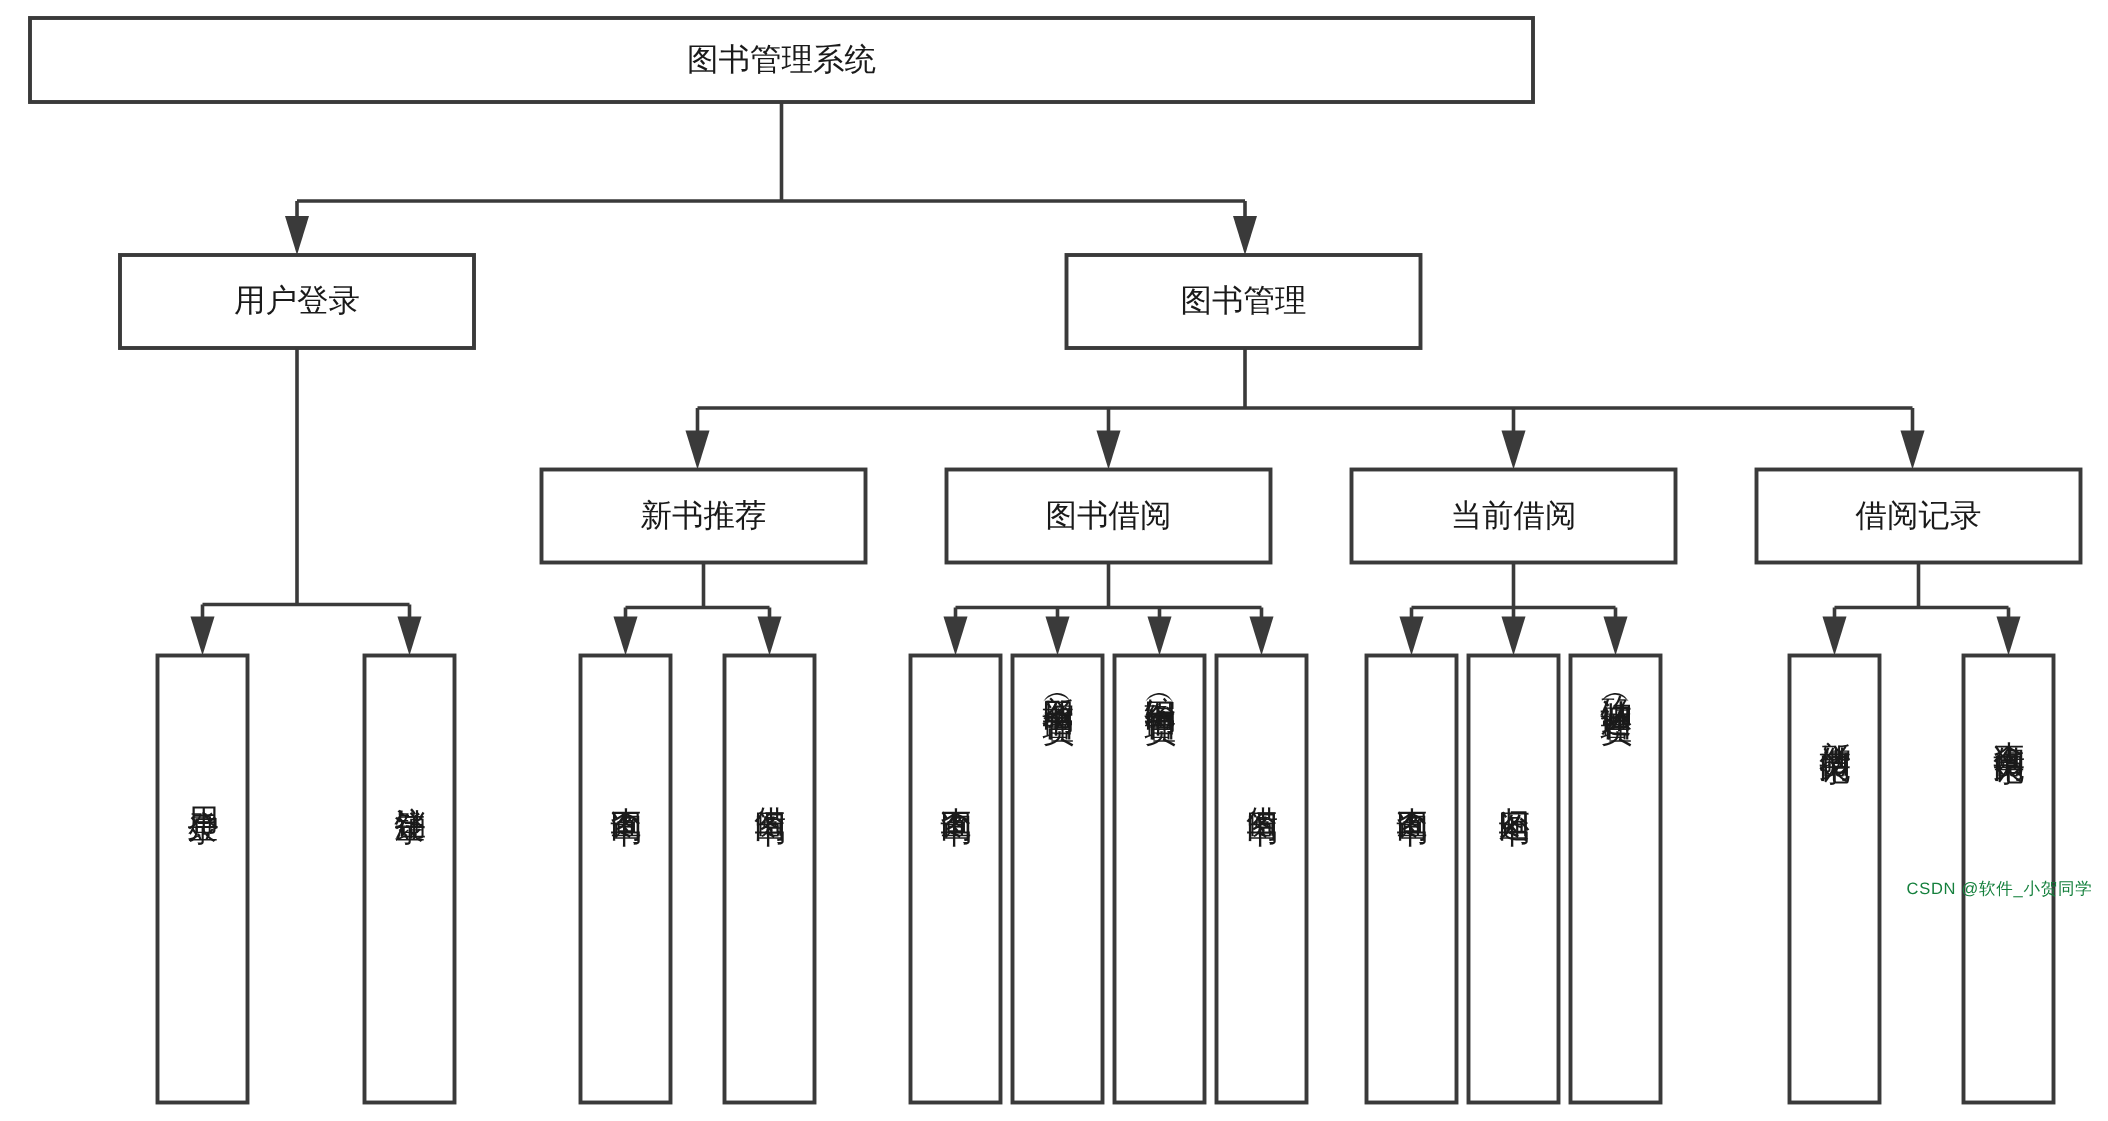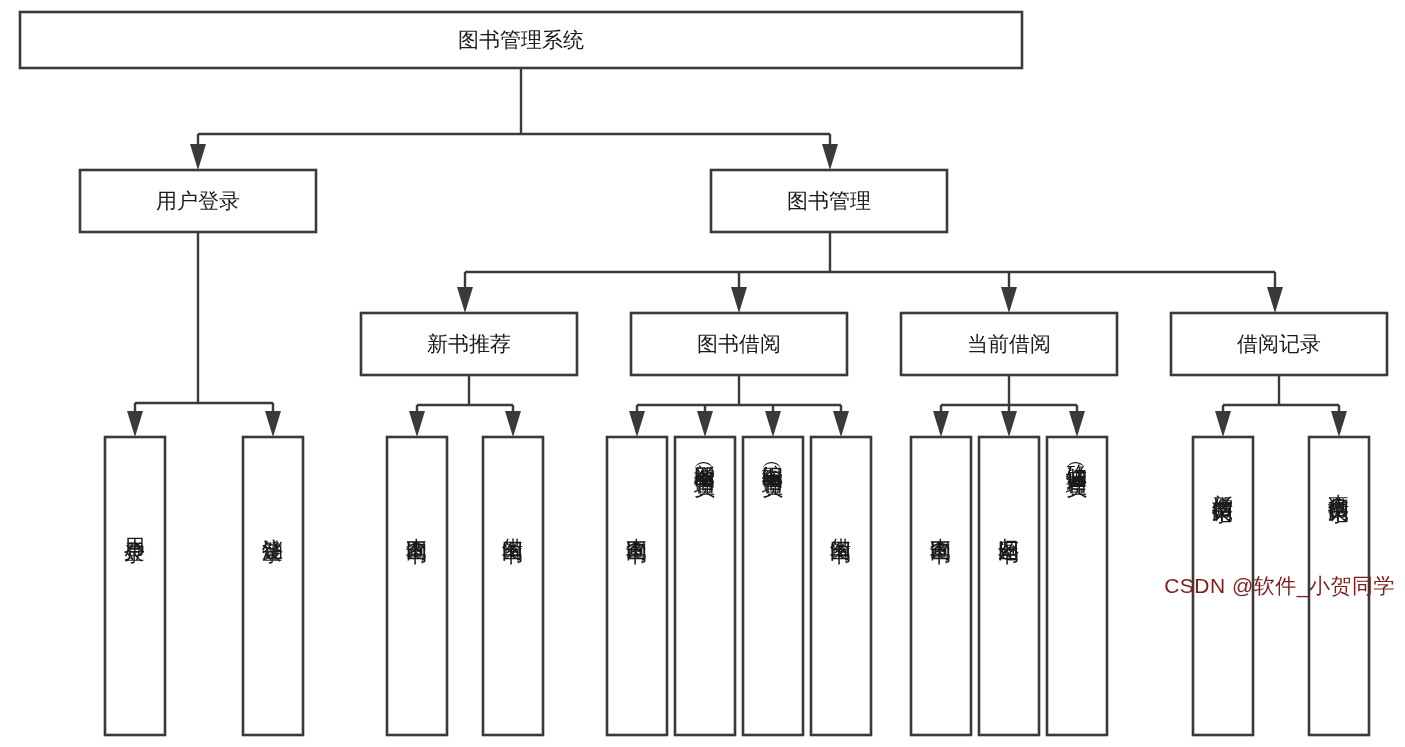--- a/index.html
+++ b/index.html
@@ -64,22 +64,22 @@
     color: #1a1a1a;
     line-height: 1.0;
     letter-spacing: 2px;
     white-space: nowrap;
   }
   .watermark {
     position: absolute;
     right: 10px;
     bottom: 8px;
     font-family: "Liberation Sans", "DejaVu Sans", sans-serif;
-    font-size: 21px;
-    color: #7f1d1d;
+    font-size: 11px;
+    color: #15803d;
     white-space: nowrap;
     letter-spacing: 0.5px;
   }
 </style>
 </head>
 <body>
 
 <div id="diagram-root">
 
   <svg class="diagram-canvas" viewBox="0 0 1405 747" xmlns="http://www.w3.org/2000/svg">

